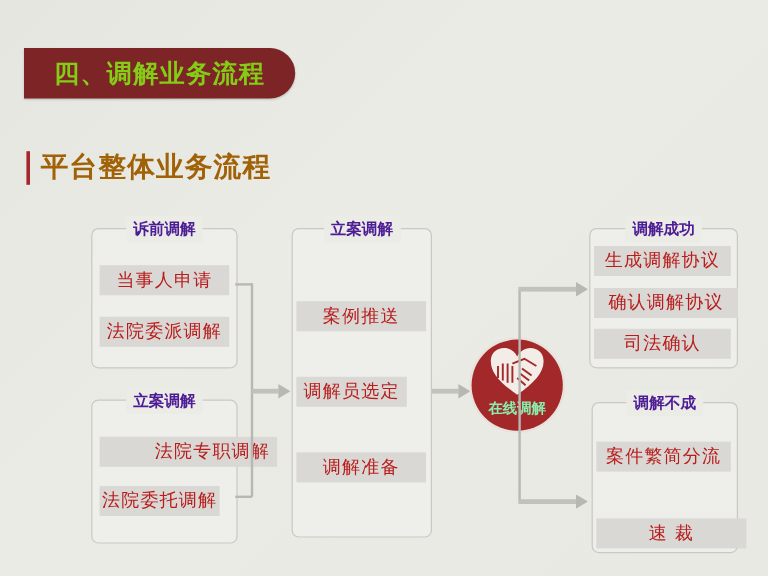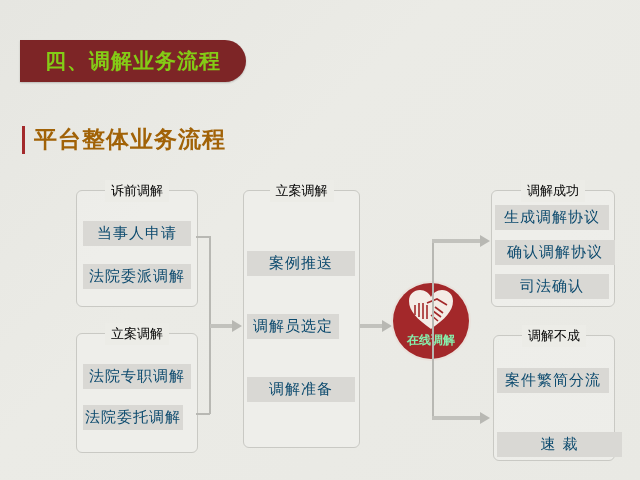--- a/index.html
+++ b/index.html
@@ -19,25 +19,25 @@
   .subtitle {
     position: absolute; left: 34px; top: 124px; font-size: 23px; font-weight: bold; color: #a16207;
     letter-spacing: 1px;
   }
   .group {
     position: absolute; border: 1.5px solid #c9c9c4; border-radius: 6px;
     background: rgba(240,240,236,0.6);
   }
   .group-title {
     position: absolute; top: -11px; left: 50%; transform: translateX(-50%);
-    background: #ecece7; padding: 2px 6px; font-size: 13px; font-weight: normal; color: #000000;
+    background: #ecece7; padding: 2px 6px; font-size: 13px; font-weight: bold; color: #4c1d95;
     white-space: nowrap;
   }
   .item {
-    position: absolute; background: #d9d8d4; color: #0c4a6e;
+    position: absolute; background: #d9d8d4; color: #b91c1c;
     font-size: 15px; display: flex; align-items: center; justify-content: center;
     white-space: nowrap; letter-spacing: 1px;
   }
   .line { position: absolute; background: #b8b8b3; }
   .arrow {
     position: absolute; width: 0; height: 0;
     border-top: 6px solid transparent; border-bottom: 6px solid transparent;
     border-left: 10px solid #b8b8b3;
   }
   .thick { background: #c2c2bd; }
@@ -61,21 +61,21 @@
 <div class="subtitle">平台整体业务流程</div>
 
 <div class="group" style="left:76px;top:190px;width:120px;height:115px;">
   <div class="group-title">诉前调解</div>
   <div class="item" style="left:6px;top:30px;width:108px;height:25px;">当事人申请</div>
   <div class="item" style="left:6px;top:73px;width:108px;height:25px;">法院委派调解</div>
 </div>
 
 <div class="group" style="left:76px;top:333px;width:120px;height:118px;">
   <div class="group-title">立案调解</div>
-  <div class="item" style="left:6px;top:30px;width:108px;height:25px;">法院专职调解</div>
+  <div class="item" style="left:6px;top:30px;width:108px;height:25px;padding-left:40px;">法院专职调解</div>
   <div class="item" style="left:6px;top:71px;width:100px;height:25px;">法院委托调解</div>
 </div>
 
 <div class="line" style="left:196px;top:236px;width:14px;height:1.5px;"></div>
 <div class="line" style="left:209px;top:236px;width:1.5px;height:178px;"></div>
 <div class="line" style="left:196px;top:413px;width:14px;height:1.5px;"></div>
 <div class="line thick" style="left:210px;top:324px;width:22px;height:4px;"></div>
 <div class="arrow" style="left:232px;top:320px;"></div>
 
 <div class="group" style="left:243px;top:190px;width:115px;height:256px;">

